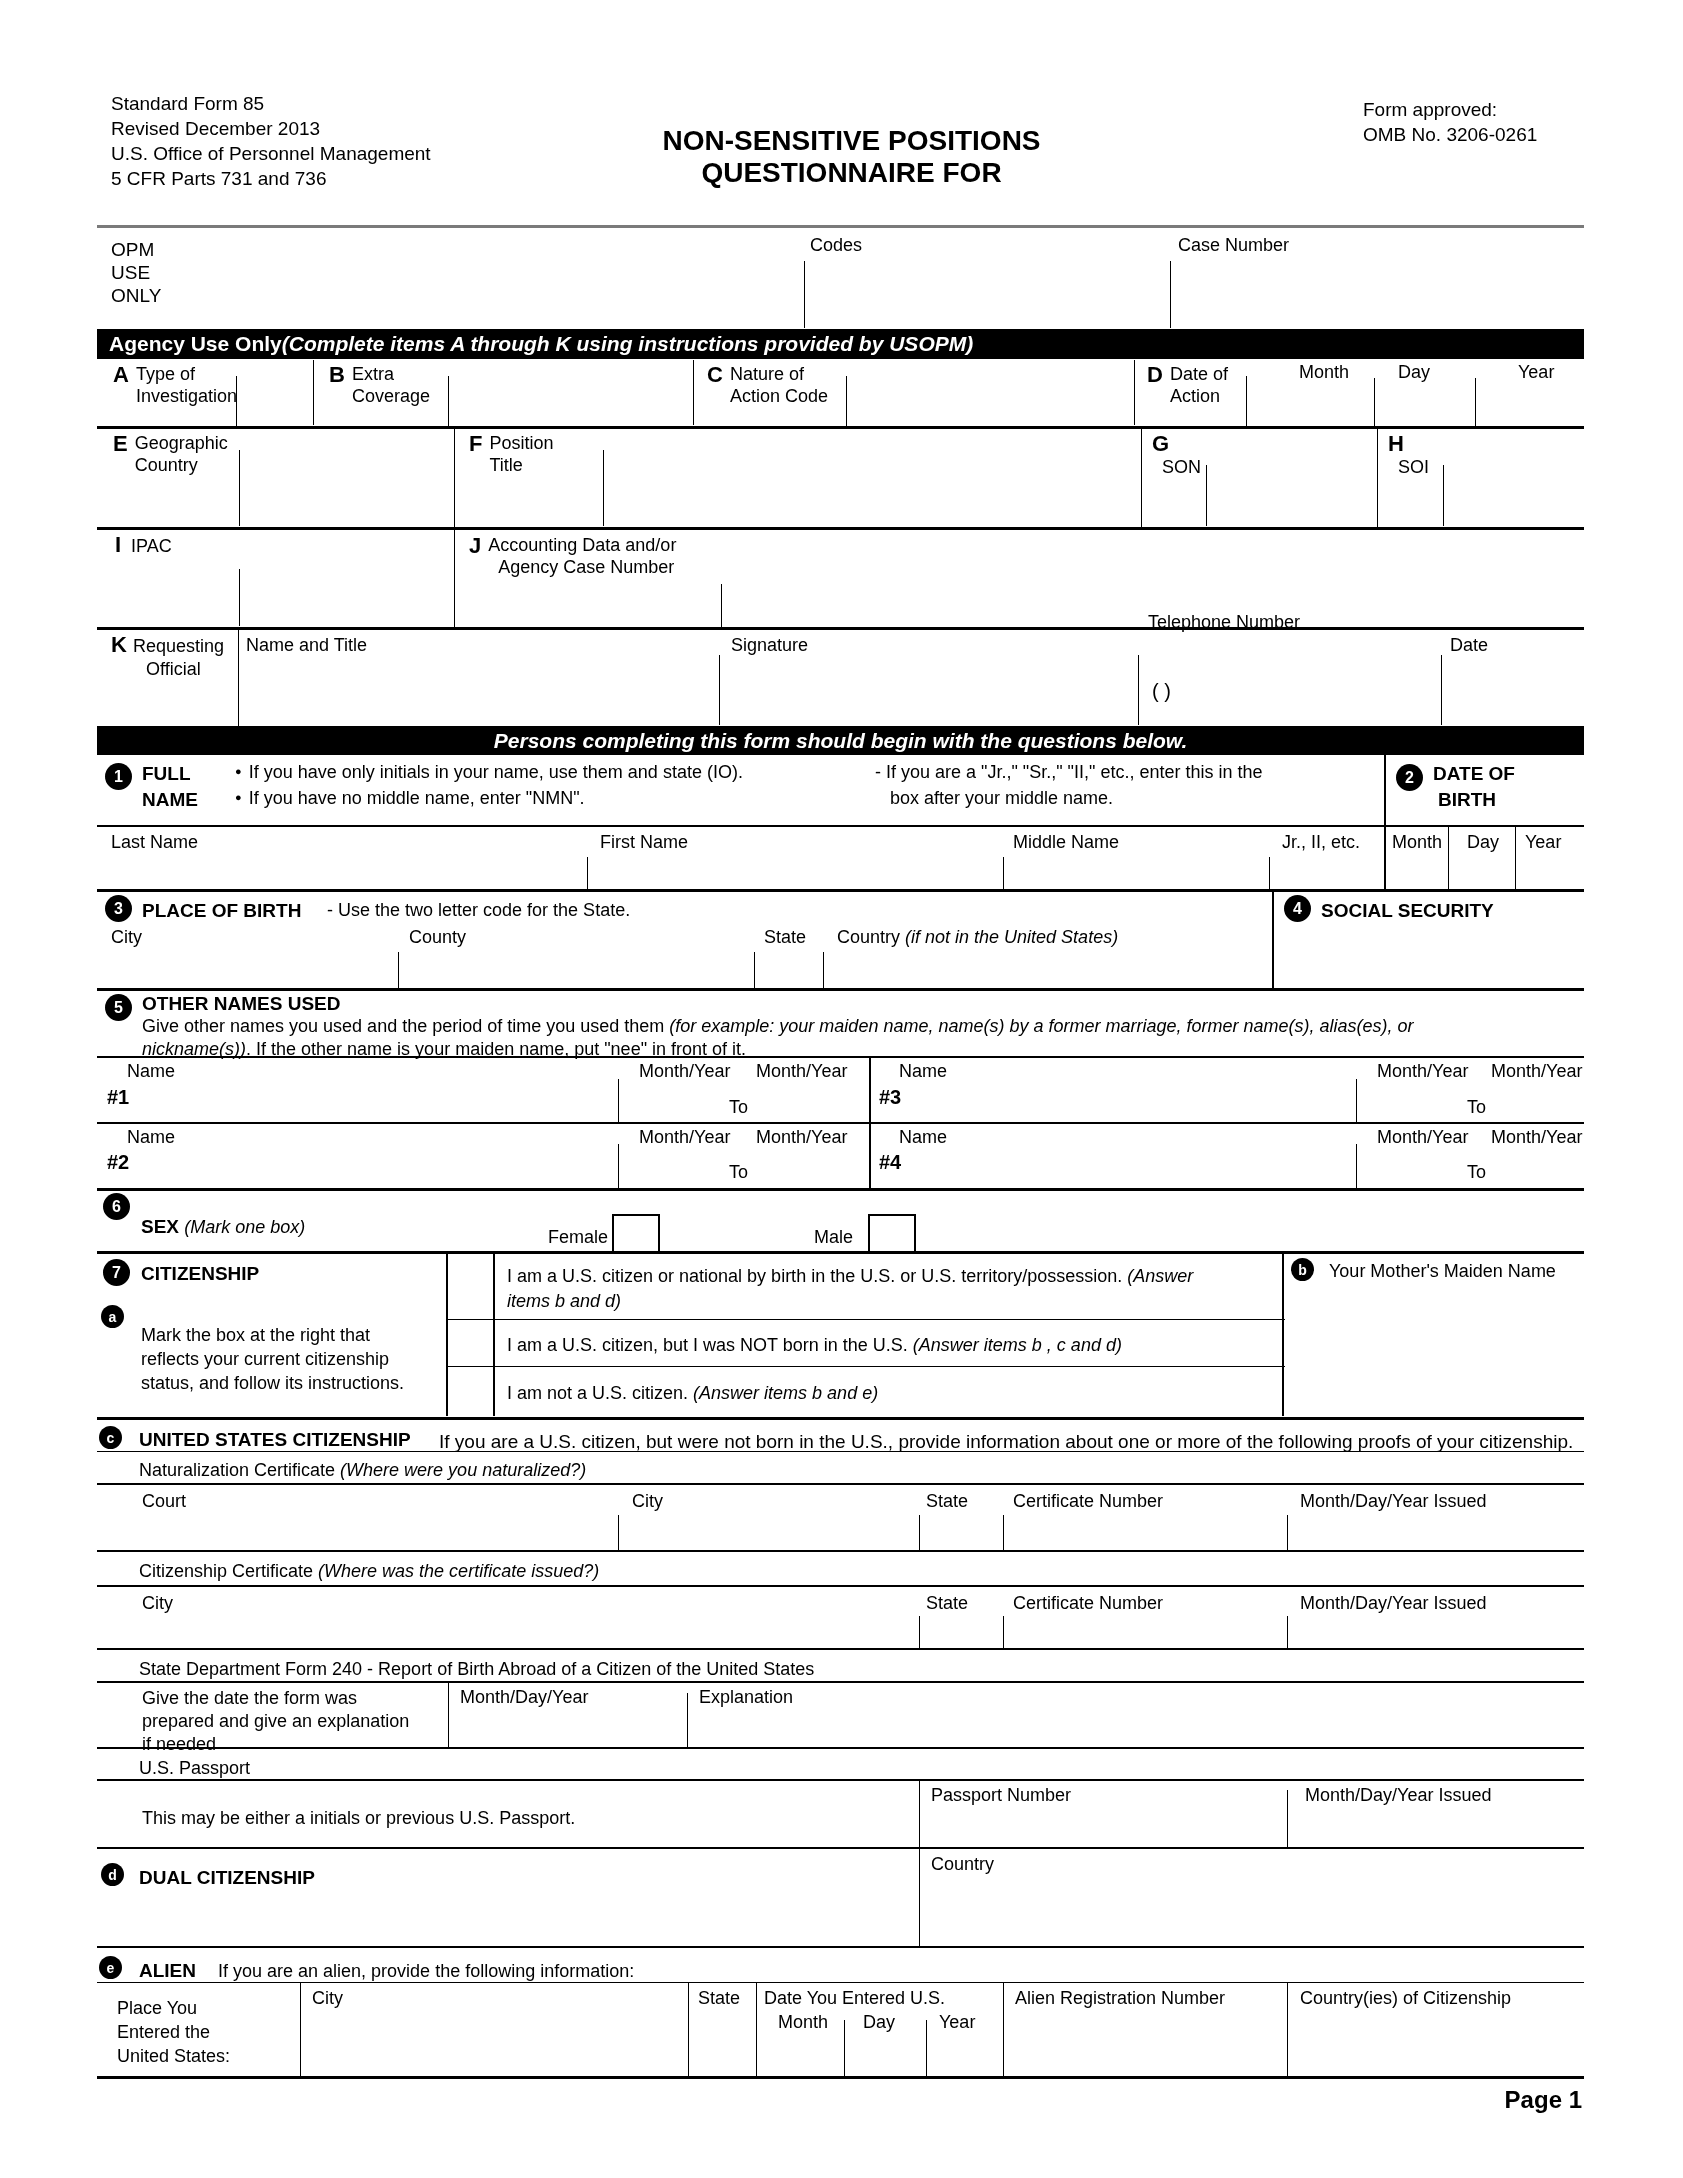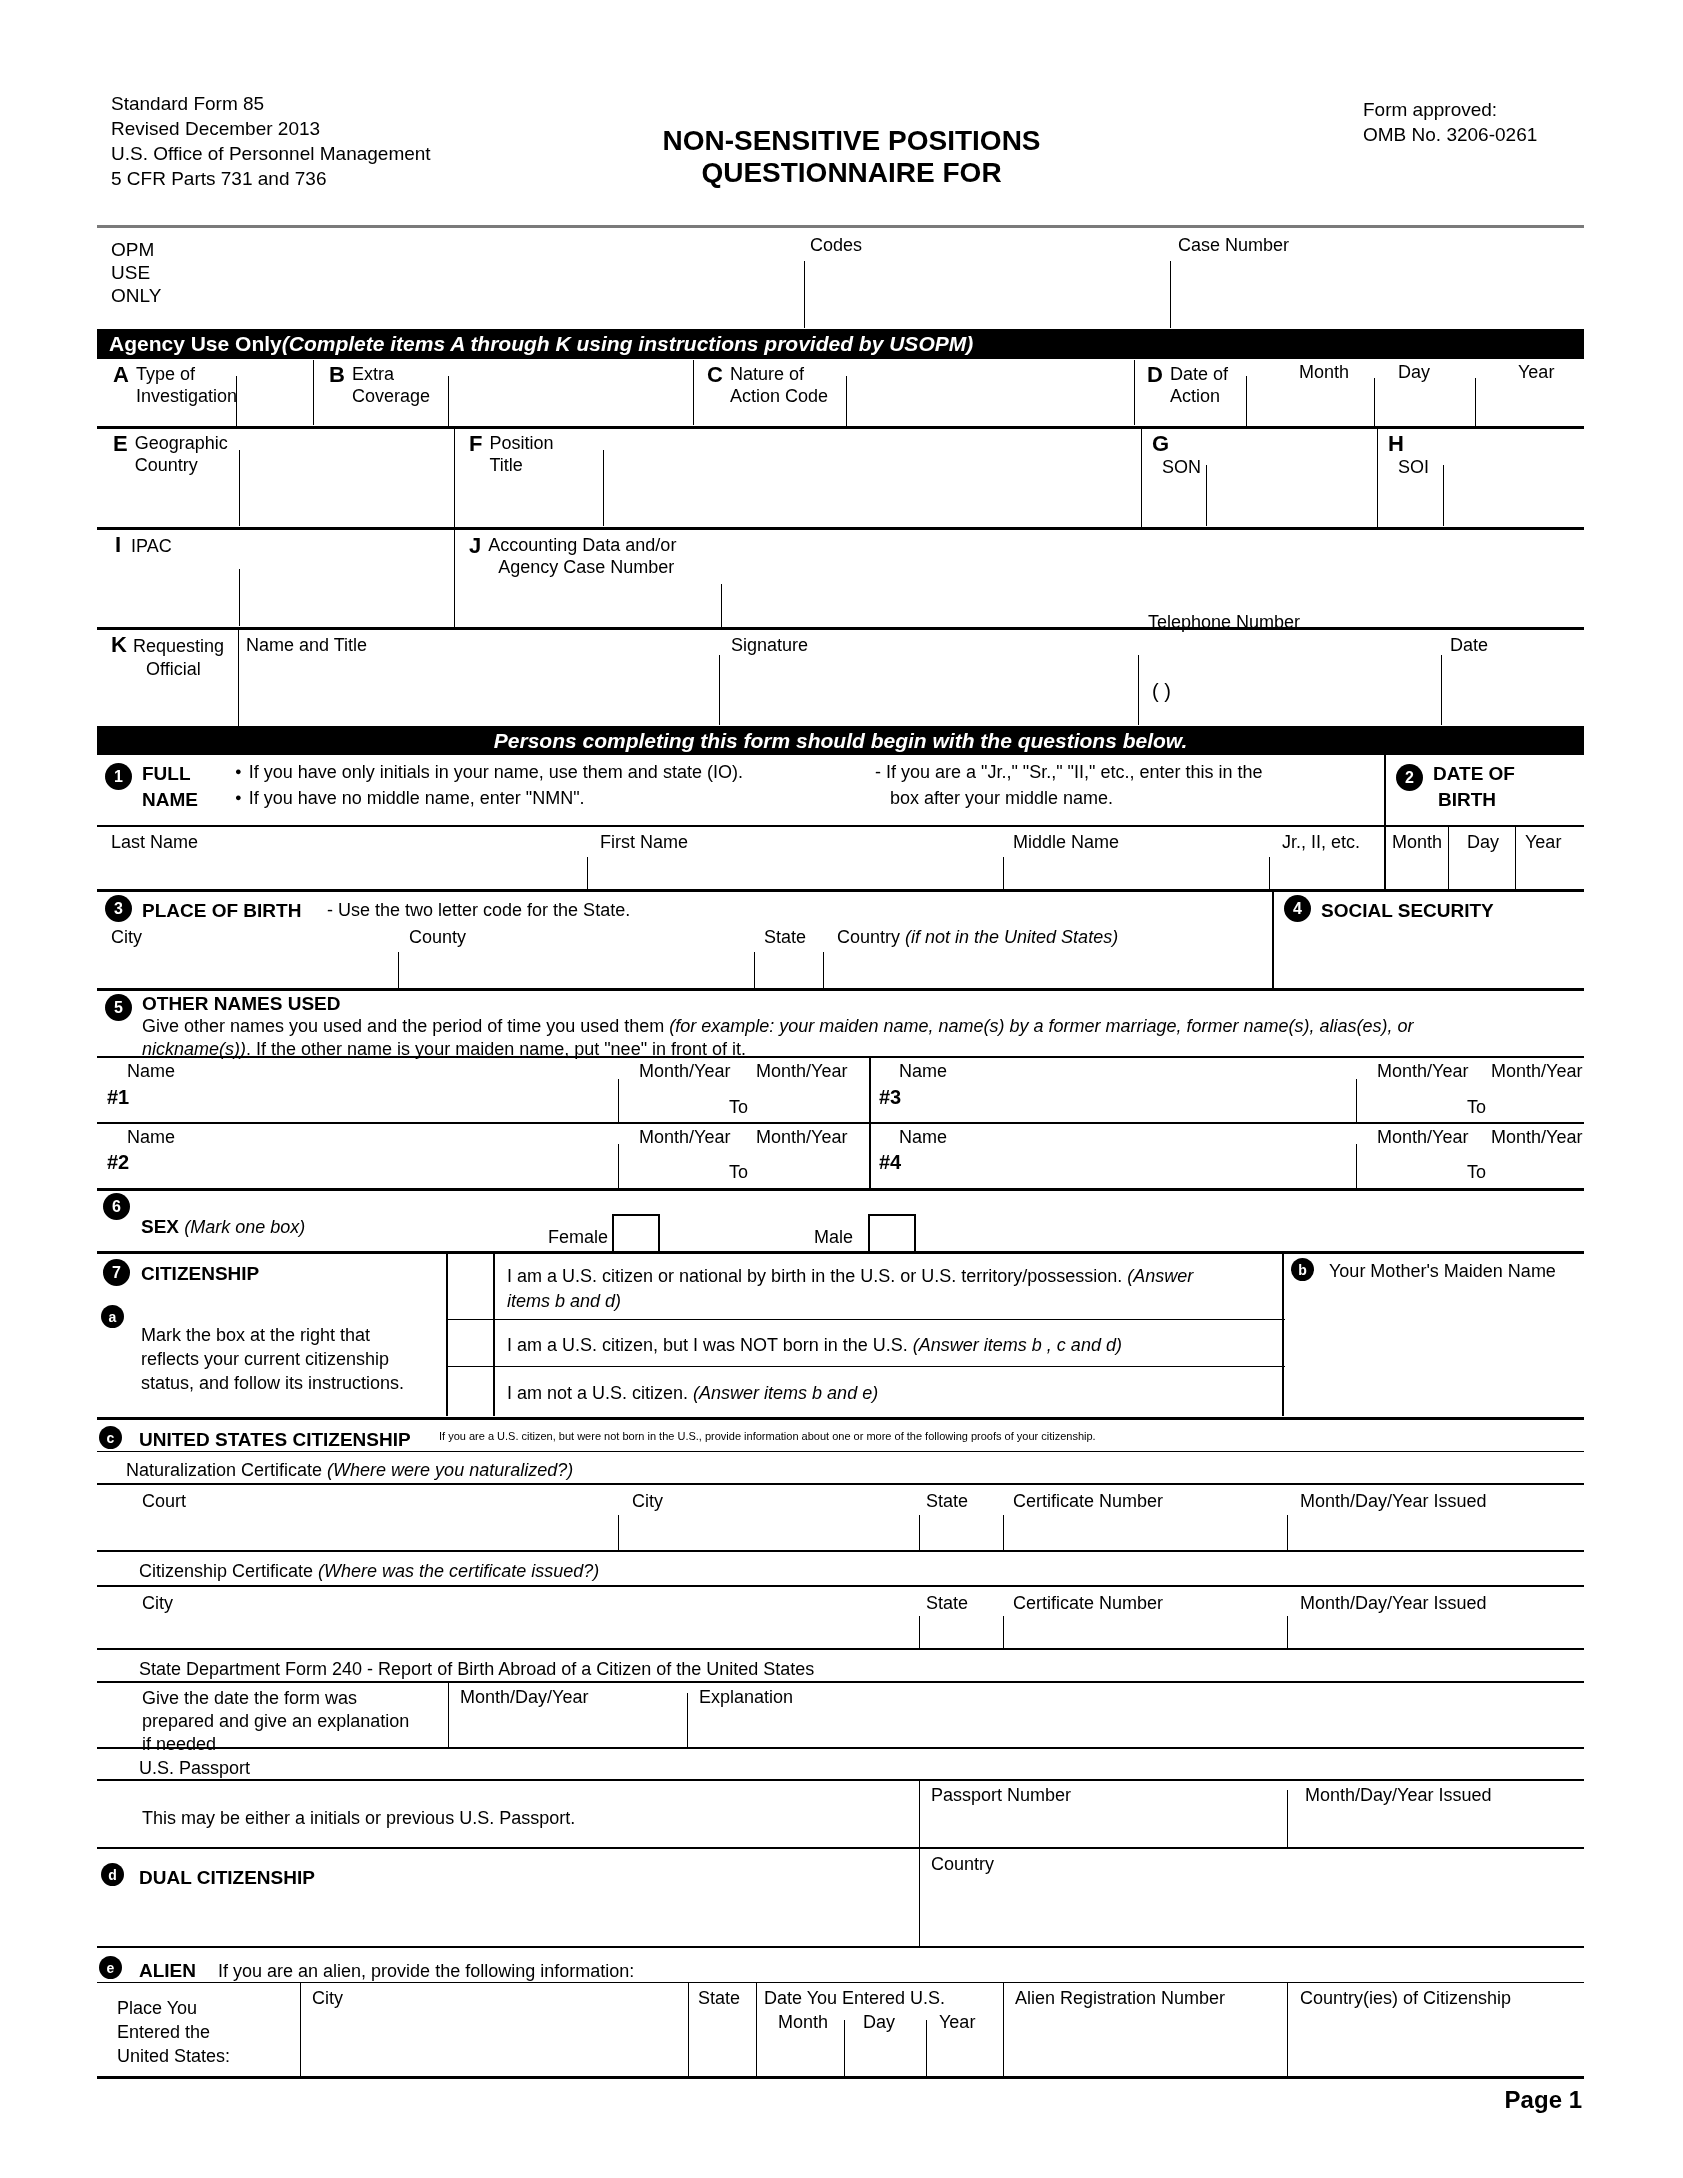--- a/index.html
+++ b/index.html
@@ -1,20 +1,20 @@
 <!DOCTYPE html>
 <html><head>
 <meta charset="utf-8">
 <style>
   html,body{margin:0;padding:0;background:#e8e8e8}
   .page{position:relative;width:1683px;height:2178px;background:#ffffff;font-family:"Liberation Sans",sans-serif;color:#000;overflow:hidden}
   .p{position:absolute;font-size:18px;line-height:1.22;white-space:nowrap}
   .b{font-weight:700}
   .i{font-style:italic}
-  .s17{font-size:11px}
+  .s17{font-size:19px}
   .s19{font-size:19px}
   .s20{font-size:20px}
   .vl{position:absolute;width:1px;background:#000}
   .v2{width:2px}
   .hl{position:absolute;height:1px;background:#000;left:97px;width:1487px}
   .h2{height:2px}
   .h3{height:3px}
   .bar{position:absolute;left:97px;width:1487px;height:30px;background:#000;color:#fff;display:flex;align-items:center;font-size:21px;font-weight:700}
   .cn{position:absolute;width:27px;height:27px;border-radius:50%;background:#000;color:#fff;display:flex;align-items:center;justify-content:center;font-size:16px;font-weight:700}
   .cl{position:absolute;width:23px;height:23px;border-radius:50%;background:#000;color:#fff;display:flex;align-items:center;justify-content:center;font-size:14px;font-weight:700}
@@ -283,21 +283,21 @@
   <div class="p" style="left:507px;top:1383px"><span>I am not a U.S. citizen. </span><span class="i">(Answer items b and e)</span></div>
   <div class="cl" style="left:1291px;top:1258px">b</div>
   <div class="p" style="left:1329px;top:1261px">Your Mother's Maiden Name</div>
   <div class="fld" style="left:1284px;top:1287px;width:298px;height:128px"></div>
   <div class="hl h3" style="top:1417px"></div>
 
   <div class="cl" style="left:99px;top:1426px">c</div>
   <div class="p s19 b" style="left:139px;top:1428px">UNITED STATES CITIZENSHIP</div>
   <div class="p s17" style="left:439px;top:1430px">If you are a U.S. citizen, but were not born in the U.S., provide information about one or more of the following proofs of your citizenship.</div>
   <div class="hl" style="top:1451px"></div>
-  <div class="p" style="left:126px;top:1460px"><span>Naturalization Certificate </span><span class="i">(Where were you naturalized?)</span></div>
+  <div class="p" style="left:139px;top:1460px"><span>Naturalization Certificate </span><span class="i">(Where were you naturalized?)</span></div>
   <div class="hl h2" style="top:1483px"></div>
   <div class="p" style="left:142px;top:1491px">Court</div>
   <div class="p" style="left:632px;top:1491px">City</div>
   <div class="p" style="left:926px;top:1491px">State</div>
   <div class="p" style="left:1013px;top:1491px">Certificate Number</div>
   <div class="p" style="left:1300px;top:1491px">Month/Day/Year Issued</div>
   <div class="vl" style="left:618px;top:1515px;height:36px"></div>
   <div class="vl" style="left:919px;top:1515px;height:36px"></div>
   <div class="vl" style="left:1003px;top:1515px;height:36px"></div>
   <div class="vl" style="left:1287px;top:1515px;height:36px"></div>

